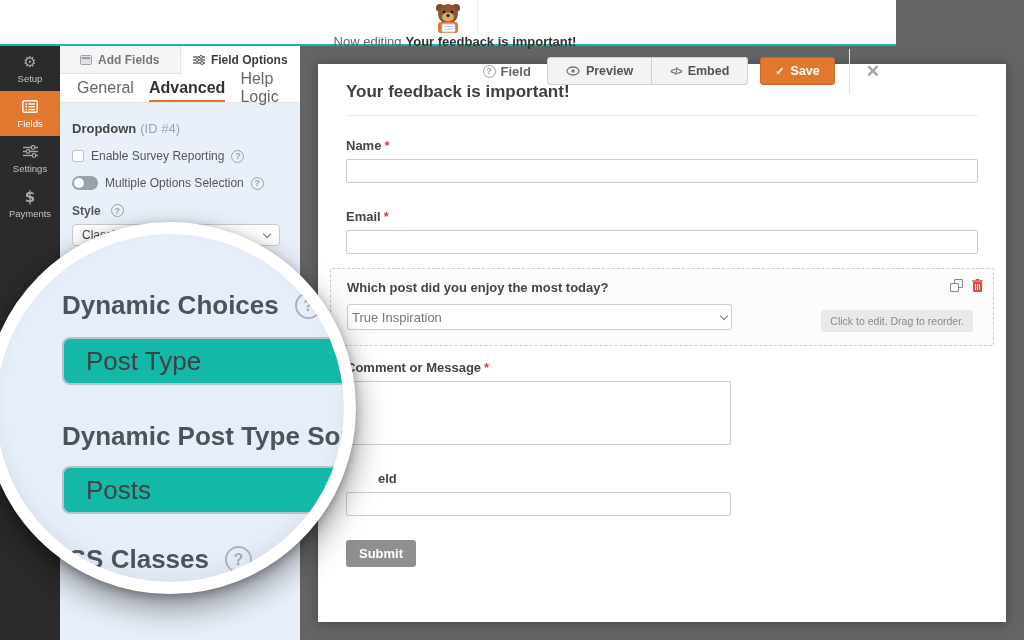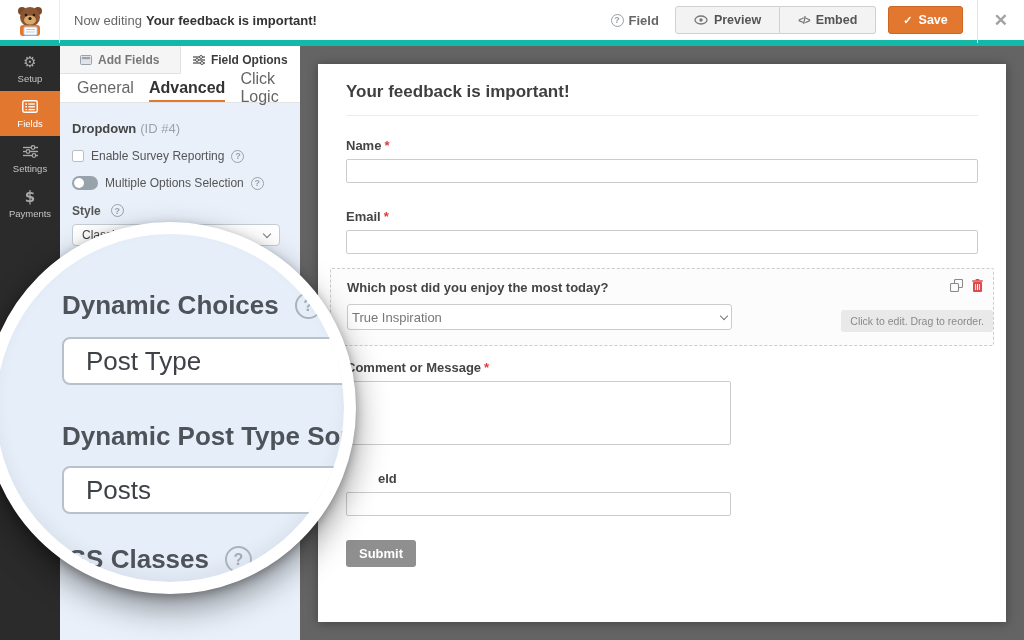--- a/index.html
+++ b/index.html
@@ -2,23 +2,23 @@
 <html><head>
 <meta charset="utf-8">
 <style>
   * { box-sizing: border-box; }
   html,body { margin:0; padding:0; }
   body {
     width:1024px; height:640px; position:relative; overflow:hidden;
     font-family:"Liberation Sans", sans-serif; background:#646464;
   }
   
-  .topbar { position:absolute; top:0; left:0; width:1024px; height:46px;
-    background:#fff; border-bottom:6px solid #14b8a6; z-index:30;
-    display:flex; align-items:center; }
+  .topbar { position:absolute; top:0; left:0; width:896px; height:46px;
+    background:#fff; border-bottom:2px solid #14b8a6; z-index:30;
+    display:flex; align-items:center;flex-direction:column; }
   .logo { width:60px; height:45px; display:flex; align-items:center;
     justify-content:center; border-right:1px solid #ececec; }
   .now-editing { margin-left:14px; font-size:13px; color:#666; }
   .now-editing b { color:#333; font-weight:700; margin-left:4px; }
   .topbar-right { margin-left:auto; display:flex; align-items:center; height:100%; padding-right:10px; }
   .help-link { display:flex; gap:5px; align-items:center; color:#666;
     font-size:13px; font-weight:600; margin-right:16px; cursor:pointer; }
   .q-circle { width:13px; height:13px; border:1px solid #9aa0a6; border-radius:50%;
     font-size:9px; color:#9aa0a6; display:inline-flex; align-items:center;
     justify-content:center; flex:0 0 auto; font-weight:700; }
@@ -88,21 +88,21 @@
   .flabel.email { margin-top:26px; }
   .req { color:#e23a3a; margin-left:3px; font-weight:700; }
   .finput { margin-top:6px; height:24px; border:1px solid #ccc; border-radius:2px; background:#fff; }
   .sel-field { position:relative; margin:14px -16px 0 -16px; border:1px dashed #ccc;
     background:#fcfcfc; border-radius:2px; padding:11px 16px 15px 16px; cursor:pointer; }
   .sel-field .flabel { margin-top:0; }
   .field-actions { position:absolute; right:10px; top:10px; display:flex; gap:9px; align-items:center; }
   .fselect { margin-top:9px; width:385px; height:26px; background:#fff;
     border:1px solid #ccc; border-radius:3px; display:flex; align-items:center;
     padding:0 4px; font-size:13px; color:#777; cursor:pointer; }
-  .tooltip { position:absolute; right:0; top:41px; background:#e9e9e9;
+  .tooltip { position:absolute; right:20px; top:41px; background:#e9e9e9;
     color:#8a8a8a; font-size:10.5px; padding:5px 9px; border-radius:3px; white-space:nowrap; }
   .flabel.comment { margin-top:14px; }
   .ftextarea { margin-top:6px; width:385px; height:64px; border:1px solid #ccc;
     border-radius:2px; background:#fff; }
   .partial-label { margin-top:26px; font-size:13px; font-weight:700; color:#444; padding-left:32px; }
   .finput.small { width:385px; }
   .submit-btn { margin-top:24px; display:inline-block; background:#8f8f8f; color:#fff;
     font-size:13px; font-weight:700; padding:6px 13px; border-radius:3px;
     border:none; cursor:pointer; font-family:inherit; }
   
@@ -110,21 +110,21 @@
     border:12px solid #fff; border-radius:50%; background:#e6eefa;
     box-shadow:0 14px 32px rgba(0,0,0,.42), 0 3px 10px rgba(0,0,0,.28),
       inset 0 -8px 16px rgba(0,0,0,.05);
     z-index:40; overflow:hidden; }
   .mag-inner { position:absolute; left:66px; top:56px; width:330px; }
   .mag-label { font-size:26px; color:#4e535a; font-weight:700; display:flex;
     align-items:center; gap:16px; white-space:nowrap; }
   .mag-q { width:27px; height:27px; border:2px solid #aab2bc; border-radius:50%;
     color:#a2aab4; font-size:16px; font-weight:700; display:flex; flex:0 0 auto;
     align-items:center; justify-content:center; }
-  .mag-select { margin-top:16px; width:320px; height:48px; background:#ffffff;
+  .mag-select { margin-top:16px; width:320px; height:48px; background:#14b8a6;
     border:2px solid #b9c1cb; border-radius:8px; display:flex; align-items:center;
     padding-left:22px; font-size:26px; color:#3e4248; cursor:pointer; }
   .mag-label.l2 { margin-top:36px; }
   .mag-select.s2 { margin-top:14px; }
   .mag-label.l3 { margin-top:30px; margin-left:-12px; }
   .mag-select.s3 { margin-top:14px; margin-left:60px; width:200px; height:40px; }
 </style>
 </head>
 <body>
 
@@ -235,21 +235,21 @@
     </div>
   </div>
   <div class="subtabs">
     <div class="subtab">
       <span>General</span>
     </div>
     <div class="subtab active">
       <span>Advanced</span>
     </div>
     <div class="subtab">
-      <span>Click Logic</span>
+      <span>Help Logic</span>
     </div>
   </div>
   <div class="panel-body">
     <div class="field-heading">
       <span>Dropdown</span><span class="fid">(ID #4)</span>
     </div>
     <div class="opt-row">
       <span class="checkbox"></span>
       <span>Enable Survey Reporting</span>
       <span class="q-circle">?</span>

